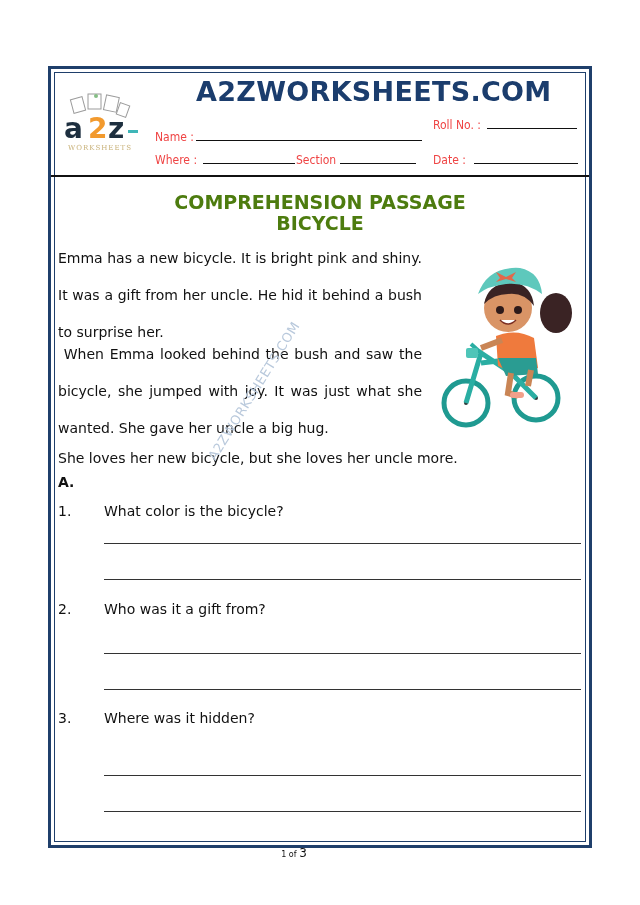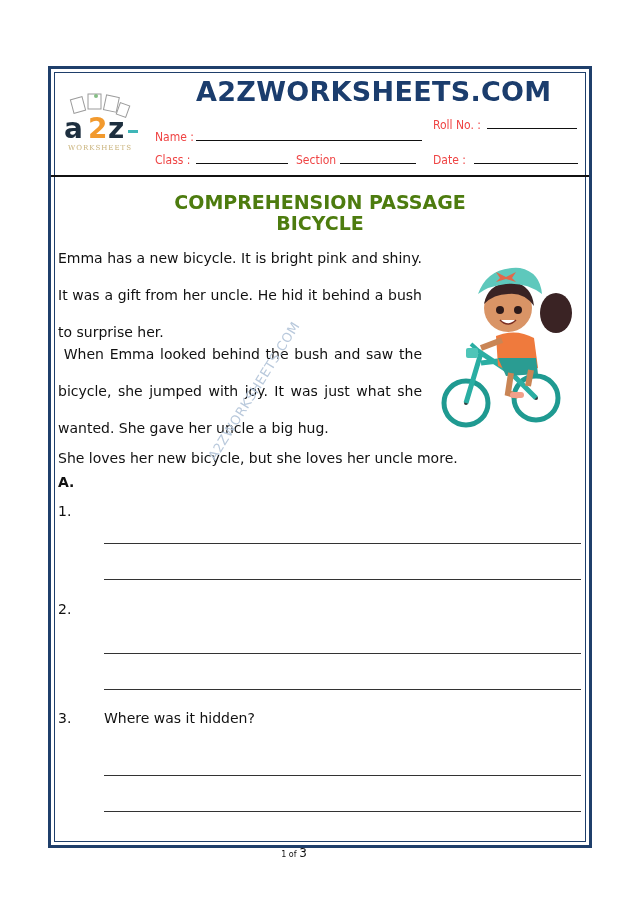--- a/index.html
+++ b/index.html
@@ -63,21 +63,21 @@
 
 <div class="site-title">A2ZWORKSHEETS.COM</div>
 
 <div class="hdr-field" style="left:155px; top:129px;">
   <span class="lbl">Name :</span><span class="blank" style="width:226px;"></span>
 </div>
 <div class="hdr-field" style="left:433px; top:117px;">
   <span class="lbl">Roll No. :</span><span class="blank" style="width:90px; margin-left:6px;"></span>
 </div>
 <div class="hdr-field" style="left:155px; top:152px;">
-  <span class="lbl">Class :</span><span class="blank" style="width:92px; margin-left:6px;"></span>
+  <span class="lbl">Where :</span><span class="blank" style="width:92px; margin-left:6px;"></span>
 </div>
 <div class="hdr-field" style="left:296px; top:152px;">
   <span class="lbl">Section</span><span class="blank" style="width:76px; margin-left:4px;"></span>
 </div>
 <div class="hdr-field" style="left:433px; top:152px;">
   <span class="lbl">Date :</span><span class="blank" style="width:104px; margin-left:8px;"></span>
 </div>
 
 <div class="ws-title" style="top:191px;">COMPREHENSION PASSAGE</div>
 <div class="ws-title" style="top:212px;">BICYCLE</div>
@@ -128,26 +128,28 @@
 </svg>
 
 <div class="watermark">A2ZWORKSHEETS.COM</div>
 
 <div class="q-row section-a" style="top:474px; width:520px; height:20px;">
   <span class="q-num">A.</span>
 </div>
 
 <div class="q-row" style="top:503px; width:520px; height:20px;">
   <span class="q-num">1.</span>
+  <span class="q-text">What color is the bicycle?</span>
 </div>
 <div class="answer-line" style="top:543px;"></div>
 <div class="answer-line" style="top:579px;"></div>
 
 <div class="q-row" style="top:601px; width:520px; height:20px;">
   <span class="q-num">2.</span>
+  <span class="q-text">Who was it a gift from?</span>
 </div>
 <div class="answer-line" style="top:653px;"></div>
 <div class="answer-line" style="top:689px;"></div>
 
 <div class="q-row" style="top:710px; width:520px; height:20px;">
   <span class="q-num">3.</span>
   <span class="q-text">Where was it hidden?</span>
 </div>
 <div class="answer-line" style="top:775px;"></div>
 <div class="answer-line" style="top:811px;"></div>

